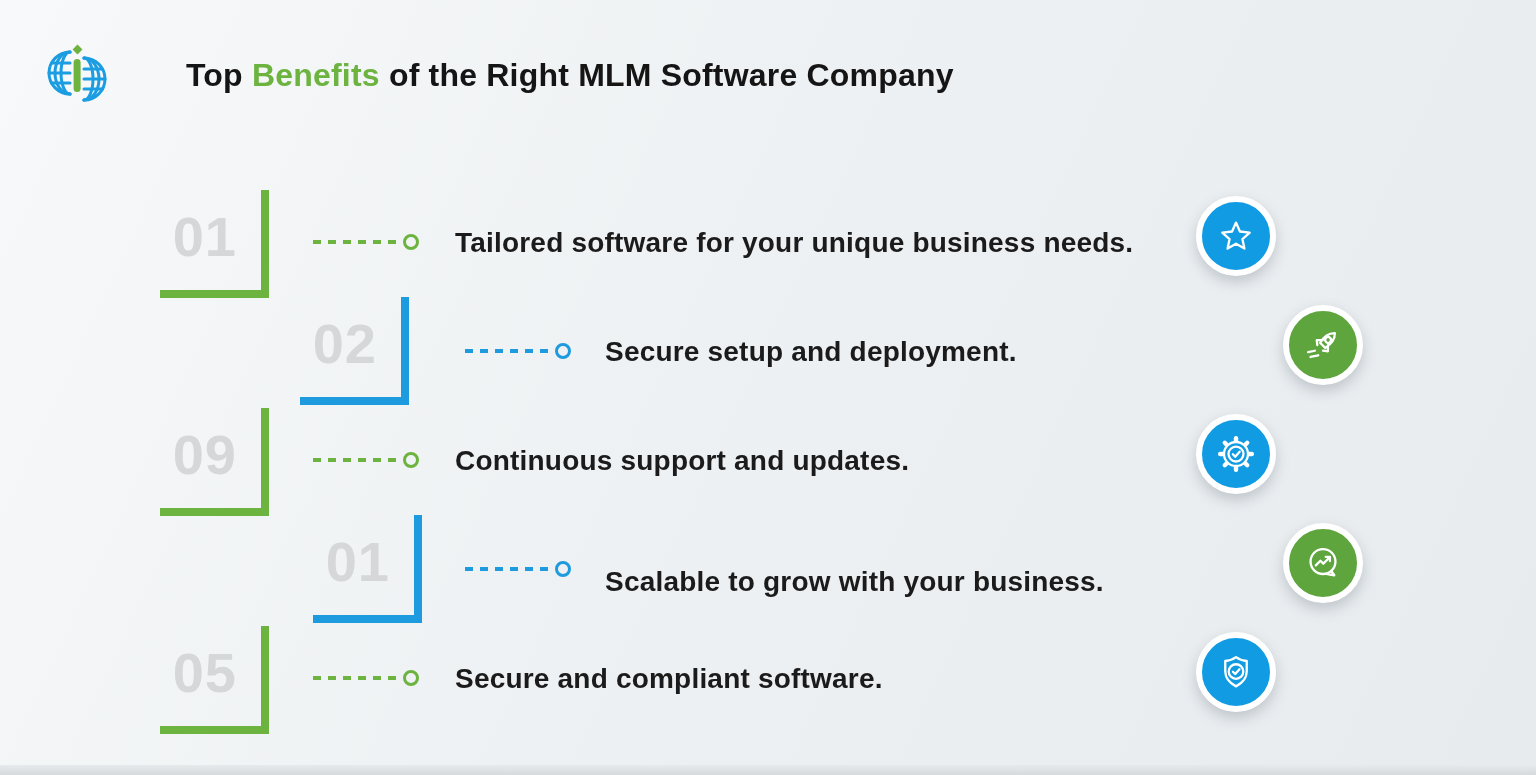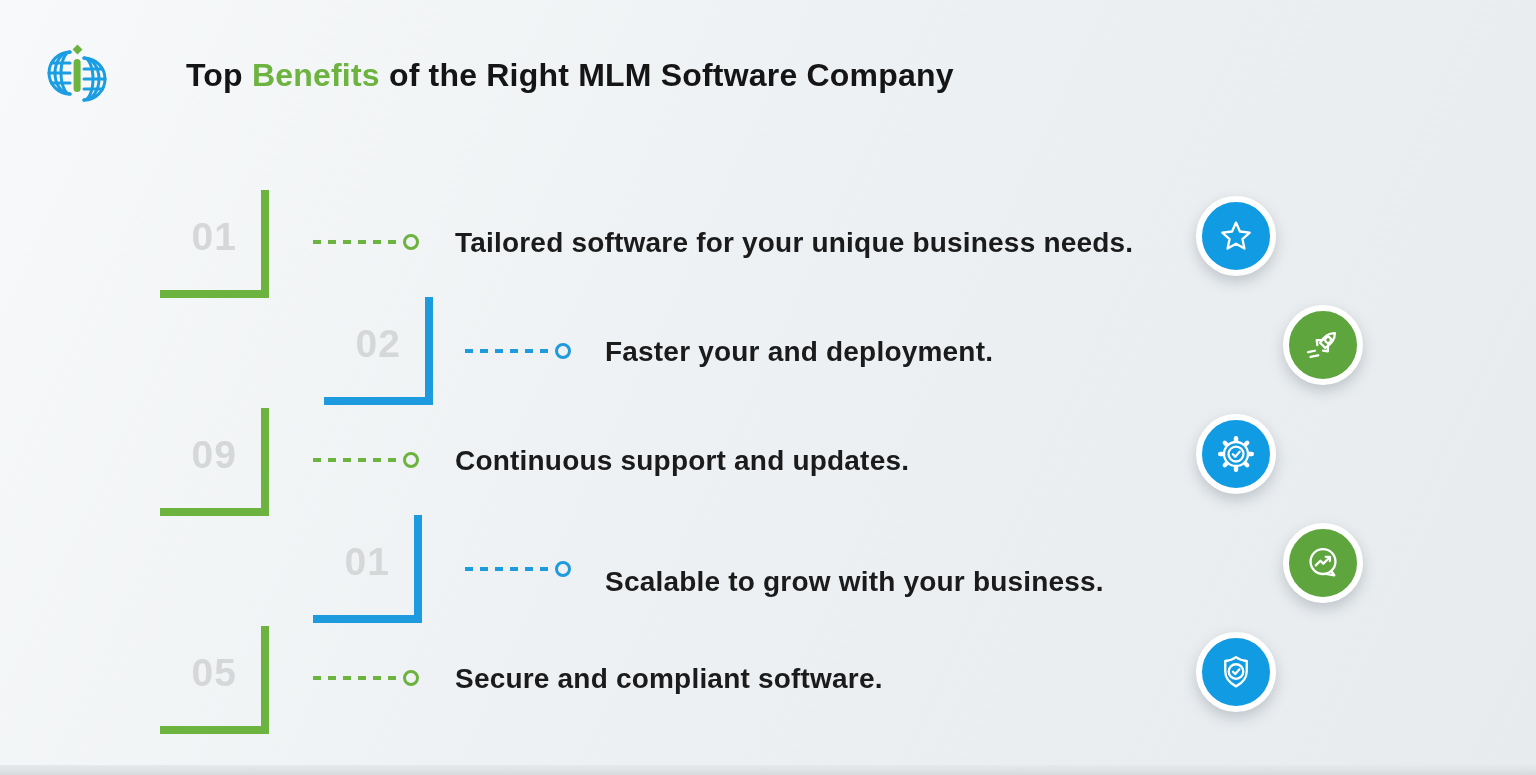--- a/index.html
+++ b/index.html
@@ -29,24 +29,24 @@
     font-size:32px;font-weight:700;line-height:62px;
     color:var(--ink);letter-spacing:.2px;white-space:nowrap;
   }
   .title .hl{color:var(--green);}
   
   .num-block{position:absolute;width:109px;height:108px;}
   .num-block.green{border-right:8px solid var(--green);border-bottom:8px solid var(--green);}
   .num-block.blue{border-right:8px solid var(--blue);border-bottom:8px solid var(--blue);}
   .num-block .num{
     position:absolute;right:24px;top:50%;transform:translateY(-56%);
-    font-size:39px;font-weight:700;color:var(--num);letter-spacing:1px;
+    font-size:56px;font-weight:700;color:var(--num);letter-spacing:1px;
   }
   .nb1{left:160px;top:190px;}
-  .nb2{left:324px;top:297px;text-align:right;}
+  .nb2{left:300px;top:297px;text-align:right;}
   .nb3{left:160px;top:408px;}
   .nb4{left:313px;top:515px;}
   .nb5{left:160px;top:626px;}
   
   .connector{position:absolute;height:22px;display:flex;align-items:center;}
   .connector .dashes{width:88px;height:3.5px;margin-right:2px;}
   .connector.green-c .dashes{background:repeating-linear-gradient(90deg,var(--green) 0 8px,transparent 8px 15px);}
   .connector.blue-c .dashes{background:repeating-linear-gradient(90deg,var(--blue) 0 8px,transparent 8px 15px);}
   .connector .dot{width:16px;height:16px;border-radius:50%;border:3px solid;background:transparent;}
   .connector.green-c .dot{border-color:var(--green);}
@@ -134,21 +134,21 @@
 
   
   <div style="display:contents">
     <div class="num-block blue nb2">
       <span class="num">02</span>
     </div>
     <div class="connector blue-c c2">
       <span class="dashes"></span>
       <span class="dot"></span>
     </div>
-    <div class="benefit-text t2">Faster your and deployment.</div>
+    <div class="benefit-text t2">Secure setup and deployment.</div>
     <div class="icon-badge bg-green i2">
       <svg width="46" height="46" viewBox="0 0 48 48">
         <g transform="rotate(45 24 24)">
           <path d="M24,6.5 C28.2,10.5 29.6,17 27.8,24.5 L20.2,24.5 C18.4,17 19.8,10.5 24,6.5 Z"></path>
           <circle cx="24" cy="16.5" r="3"></circle>
           <path d="M20.2,20.5 L15.8,25 L19.8,28.2"></path>
           <path d="M27.8,20.5 L32.2,25 L28.2,28.2"></path>
         </g>
         <path d="M8.5,31.5 L15.5,30"></path>
         <path d="M11,36.5 L19,34.7"></path>

